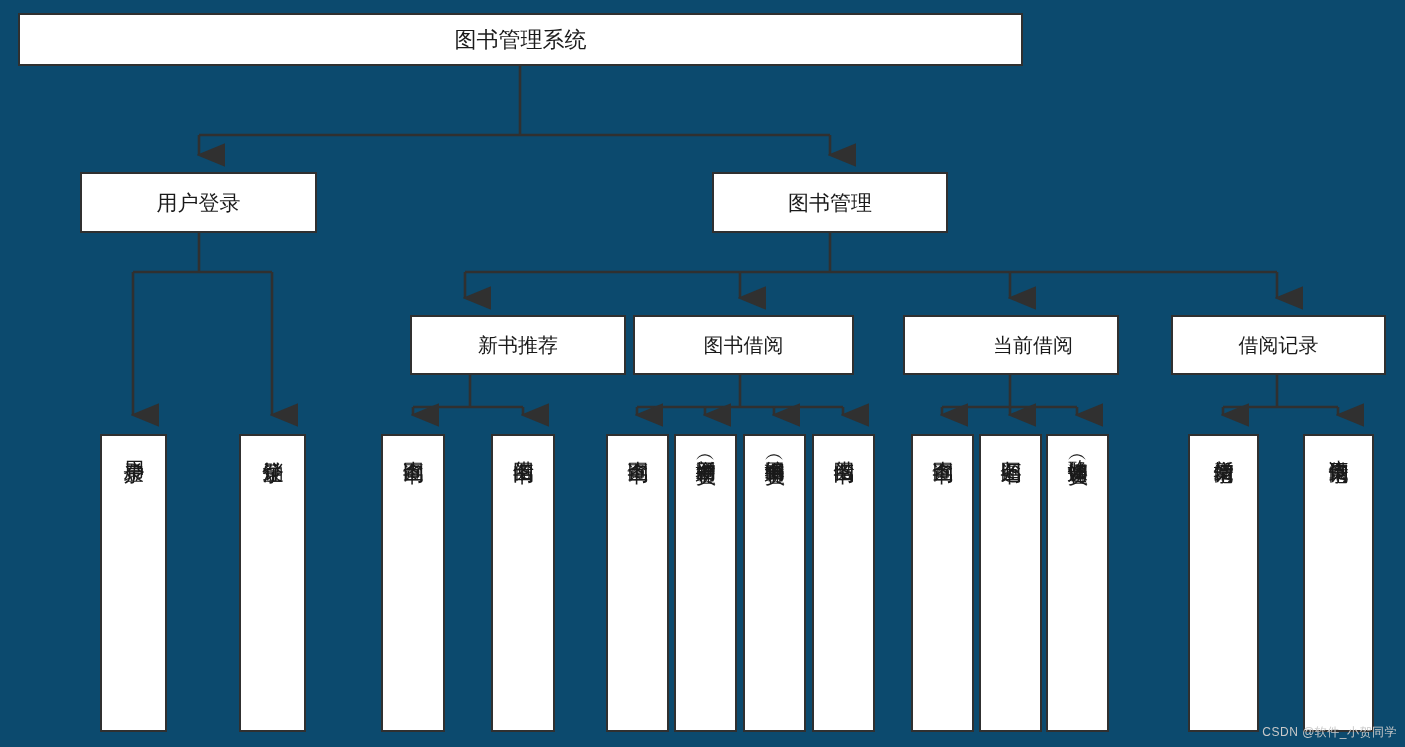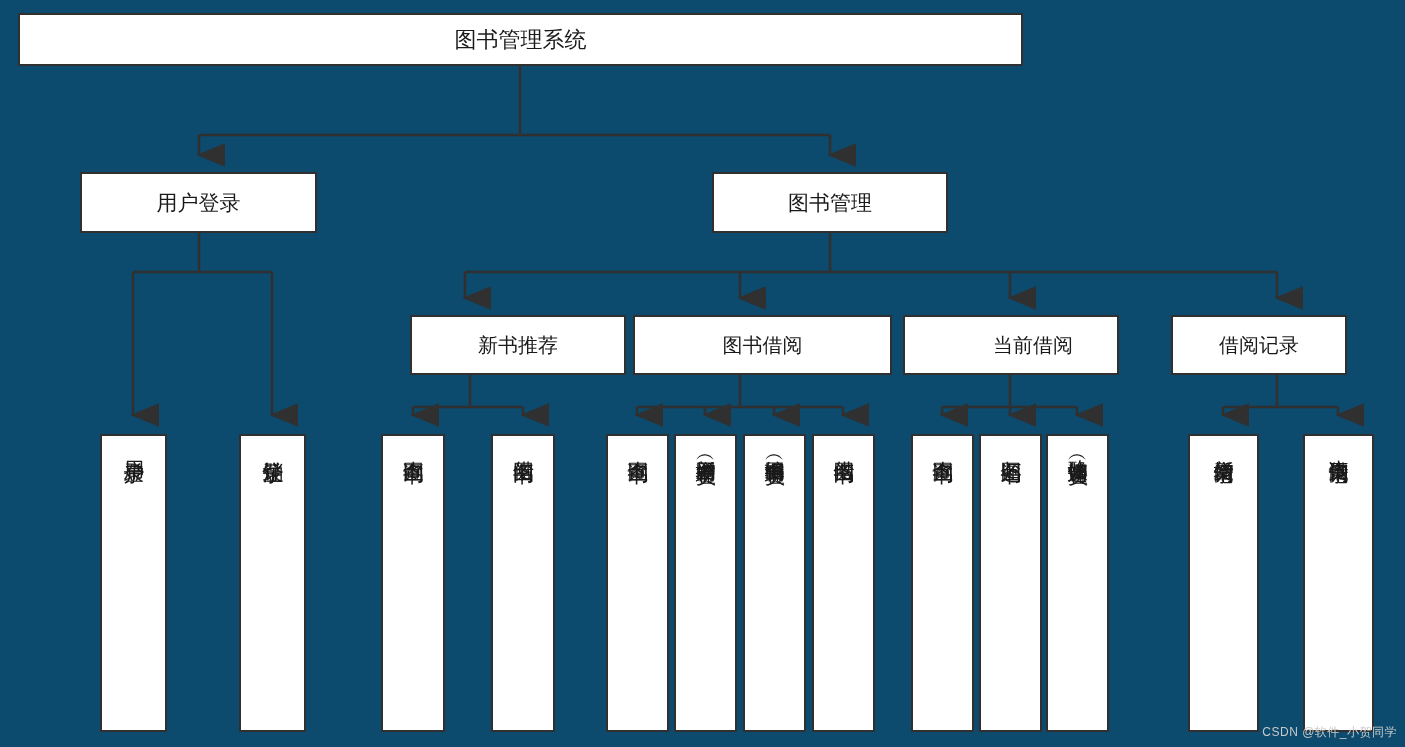--- a/index.html
+++ b/index.html
@@ -125,23 +125,23 @@
       <path d="M 1338 407 L 1338 415" marker-end="url(#arrow)"></path>
     </g>
   </svg>
 
   <div class="node root" style="left:18px; top:13px; width:1005px; height:53px;">图书管理系统</div>
 
   <div class="node lvl1" style="left:80px; top:172px; width:237px; height:61px;">用户登录</div>
   <div class="node lvl1" style="left:712px; top:172px; width:236px; height:61px;">图书管理</div>
 
   <div class="node lvl2" style="left:362px; top:315px; width:216px; height:60px;margin-left:48px;">新书推荐</div>
-  <div class="node lvl2" style="left:633px; top:315px; width:259px; height:60px;">图书借阅</div>
+  <div class="node lvl2" style="left:633px; top:315px; width:221px; height:60px;">图书借阅</div>
   <div class="node lvl2" style="left:903px; top:315px; width:216px; height:60px;padding-left:44px;">当前借阅</div>
-  <div class="node lvl2" style="left:1171px; top:315px; width:176px; height:60px;">借阅记录</div>
+  <div class="node lvl2" style="left:1171px; top:315px; width:215px; height:60px;">借阅记录</div>
 
   <div class="node leaf" style="left:100px; top:434px; width:67px; height:298px;">
     <span class="vtext">用户登录</span>
   </div>
   <div class="node leaf" style="left:239px; top:434px; width:67px; height:298px;">
     <span class="vtext">注销登录</span>
   </div>
 
   <div class="node leaf" style="left:381px; top:434px; width:64px; height:298px;">
     <span class="vtext">查询图书</span>

